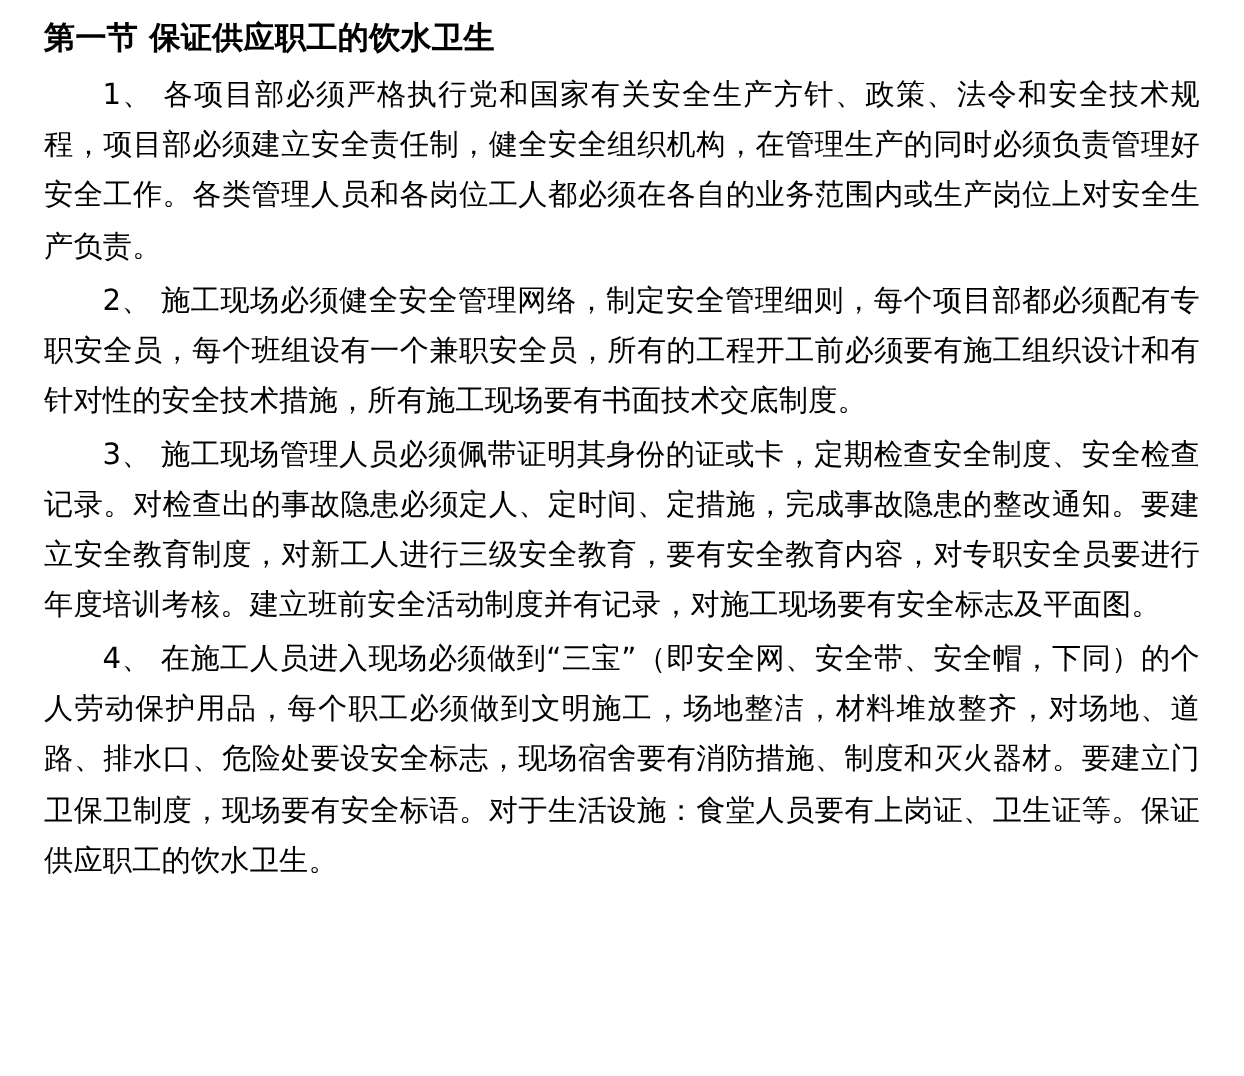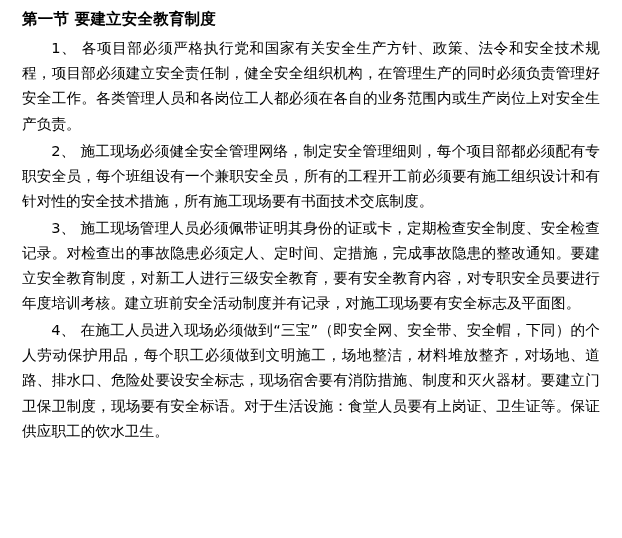--- a/index.html
+++ b/index.html
@@ -36,20 +36,20 @@
   }
   .para.tight {
     margin-bottom: 0px;
   }
 </style>
 </head>
 <body>
 
 <div class="page">
 
-  <h1 class="doc-title">第一节 要建立安全教育制度</h1>
+  <h1 class="doc-title">第一节 保证供应职工的饮水卫生</h1>
 
   <p class="para">1、 各项目部必须严格执行党和国家有关安全生产方针、政策、法令和安全技术规程，项目部必须建立安全责任制，健全安全组织机构，在管理生产的同时必须负责管理好安全工作。各类管理人员和各岗位工人都必须在各自的业务范围内或生产岗位上对安全生产负责。</p>
   <p class="para">2、 施工现场必须健全安全管理网络，制定安全管理细则，每个项目部都必须配有专职安全员，每个班组设有一个兼职安全员，所有的工程开工前必须要有施工组织设计和有针对性的安全技术措施，所有施工现场要有书面技术交底制度。</p>
   <p class="para">3、 施工现场管理人员必须佩带证明其身份的证或卡，定期检查安全制度、安全检查记录。对检查出的事故隐患必须定人、定时间、定措施，完成事故隐患的整改通知。要建立安全教育制度，对新工人进行三级安全教育，要有安全教育内容，对专职安全员要进行年度培训考核。建立班前安全活动制度并有记录，对施工现场要有安全标志及平面图。</p>
   <p class="para tight">4、 在施工人员进入现场必须做到“三宝”（即安全网、安全带、安全帽，下同）的个人劳动保护用品，每个职工必须做到文明施工，场地整洁，材料堆放整齐，对场地、道路、排水口、危险处要设安全标志，现场宿舍要有消防措施、制度和灭火器材。要建立门卫保卫制度，现场要有安全标语。对于生活设施：食堂人员要有上岗证、卫生证等。保证供应职工的饮水卫生。</p>
 
 </div>
 
 </body></html>

